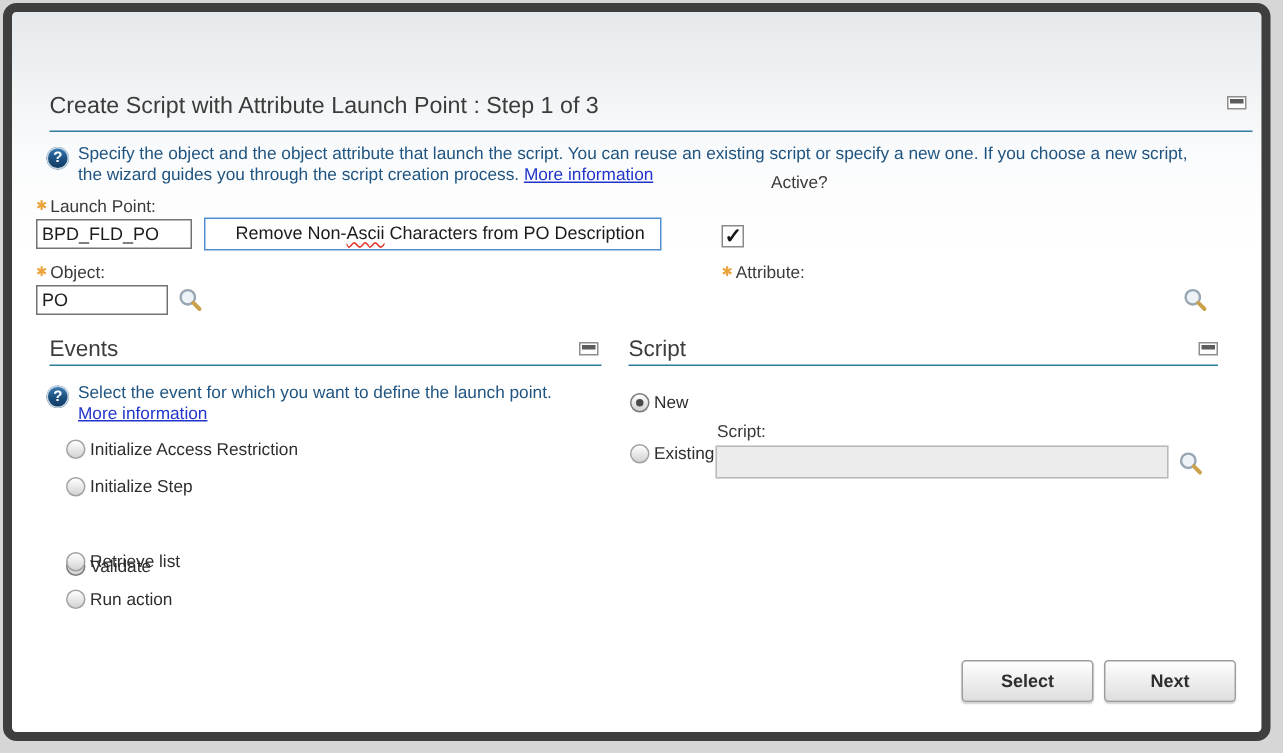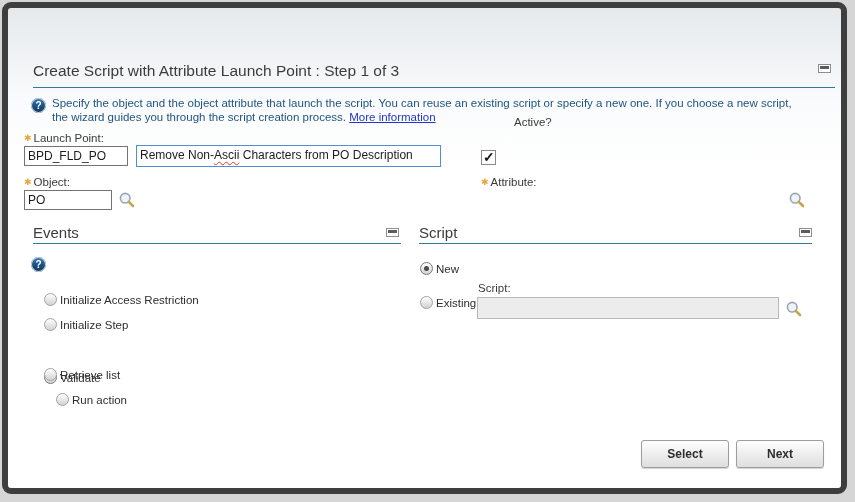--- a/index.html
+++ b/index.html
@@ -26,21 +26,21 @@
     box-shadow:0 0 0 1px #c7d6e2 inset; }
   .intro-text { font-size:11.5px; color:#1f5480; line-height:14px; }
   a.info-link { color:#2135cc; text-decoration:underline; cursor:pointer; }
 
   .field-label { font-size:11.5px; color:#3a3a3a; white-space:nowrap; }
   .req::before { content:"✱"; color:#eda33c; font-size:9px; margin-right:2px; vertical-align:1px; }
 
   input.txt { height:20px; border:1px solid #737373; background:#fff; font:12px "Liberation Sans", sans-serif;
     color:#1c1c1c; padding:1px 3px; }
   .desc-box { height:22px; border:1px solid #4e8fd0; background:#fff; font-size:12px; color:#1c1c1c;
-    padding:2px 3px; white-space:nowrap; overflow:hidden; }
+    padding:2px 20px; white-space:nowrap; overflow:hidden; }
   .misspell { text-decoration:underline wavy #e03a2f 1px; text-underline-offset:2px; }
   input.txt:disabled, .txt-disabled { height:22px; background:#ececec; border:1px solid #b9b9b9; }
 
   .checkbox { width:15px; height:15px; border:1px solid #898989; background:#fff; position:relative; cursor:pointer; }
   .checkbox.checked::after { content:"✓"; position:absolute; left:1px; top:-2px; font-size:14px; font-weight:bold; color:#161616; }
 
   .radio-row { display:flex; align-items:flex-end; gap:3px; cursor:pointer; }
   .radio { width:13px; height:13px; border-radius:50%; border:1px solid #a2a2a2;
     background:linear-gradient(180deg,#ffffff,#d2d2d2); position:relative; flex:none; }
   .radio.checked { border-color:#7a7a7a; }
@@ -93,38 +93,42 @@
       <line x1="10.8" y1="10.8" x2="15" y2="15" stroke="#c9a24b" stroke-width="2.6" stroke-linecap="round"></line>
     </svg>
 
     <div class="abs section-title" style="left:25px;">Events</div>
     <span class="abs min-icon" style="left:378px; top:220px;">
         <span class="min-bar"></span>
       </span>
     <div class="abs section-rule" style="left:25px; width:368px;"></div>
 
     <div class="abs q-icon" style="left:23px; top:249px;">?</div>
+    <div class="abs intro-text" style="left:44px; top:247px; width:342px;">
+      <span>Select the event for which you want to define the launch point.</span>
+      <a class="info-link">More information</a>
+    </div>
 
     <div class="abs radio-row" style="left:36px; top:285px;">
       <span class="radio"></span>
       <span class="radio-label">Initialize Access Restriction</span>
     </div>
     <div class="abs radio-row" style="left:36px; top:310px;">
       <span class="radio"></span>
       <span class="radio-label">Initialize Step</span>
     </div>
     <div class="abs radio-row" style="left:36px; top:335px;margin-top:28px;">
       <span class="radio checked"></span>
       <span class="radio-label">Validate</span>
     </div>
     <div class="abs radio-row" style="left:36px; top:360px;">
       <span class="radio"></span>
       <span class="radio-label">Retrieve list</span>
     </div>
-    <div class="abs radio-row" style="left:48px; top:385px;">
+    <div class="abs radio-row" style="left:36px; top:385px;">
       <span class="radio"></span>
       <span class="radio-label">Run action</span>
     </div>
 
     <div class="abs section-title" style="left:411px;">Script</div>
     <span class="abs min-icon" style="left:791px; top:220px;">
         <span class="min-bar"></span>
       </span>
     <div class="abs section-rule" style="left:411px; width:393px;"></div>
 

